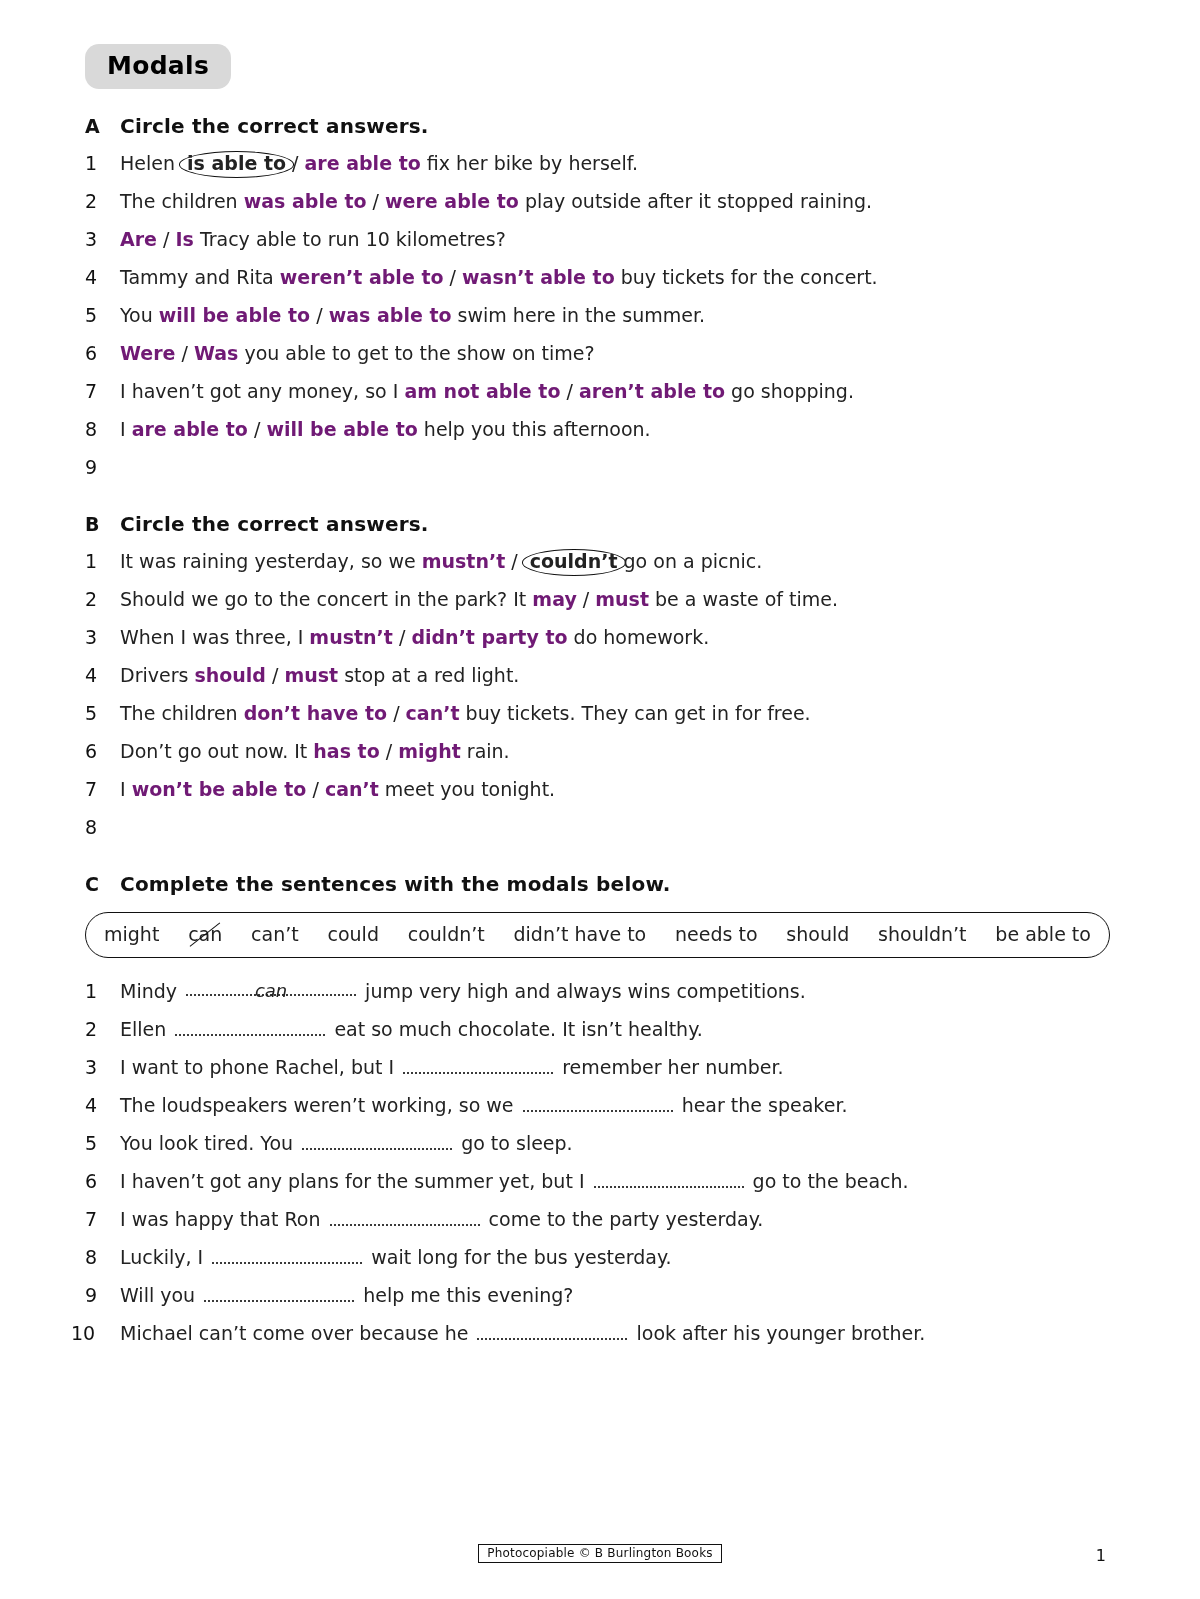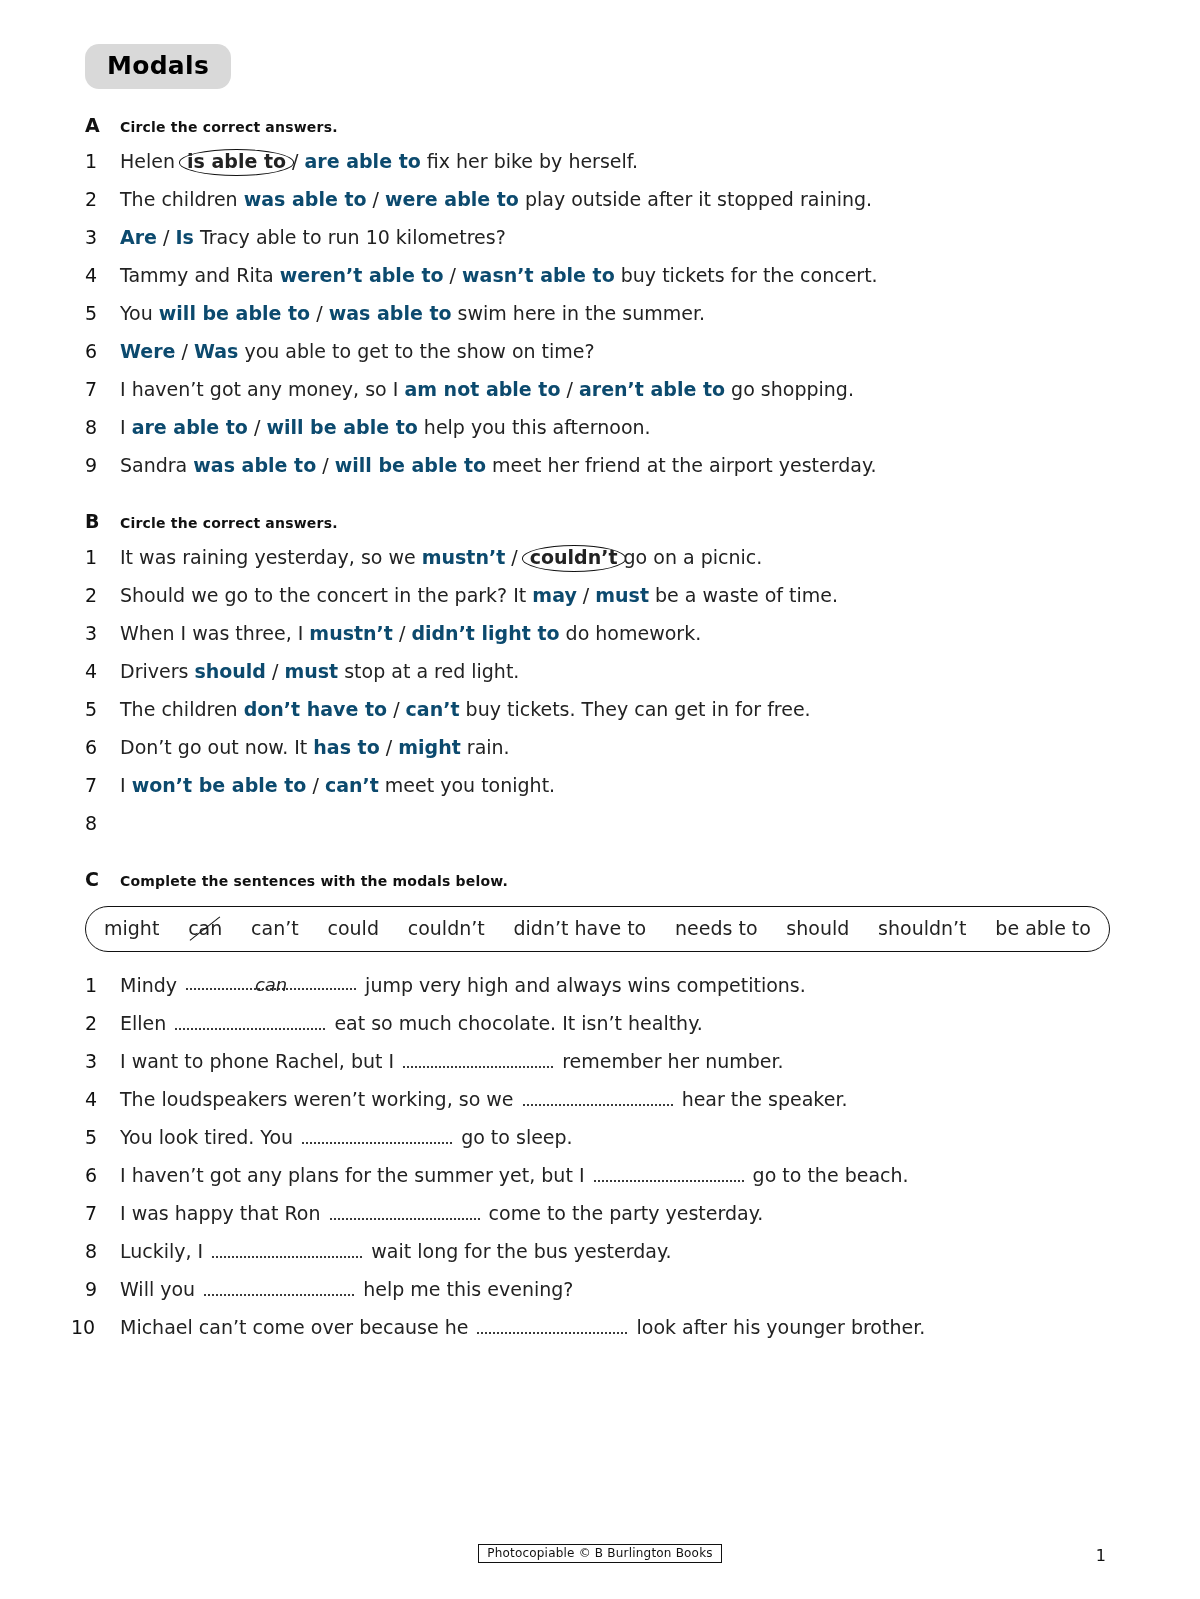--- a/index.html
+++ b/index.html
@@ -47,21 +47,21 @@
     align-items: baseline;
     margin: 14px 0 6px 0;
     padding-left: 85px;
   }
   .section-letter {
     width: 35px;
     font-size: 19px;
     font-weight: bold;
   }
   .section-title {
-    font-size: 14px;
+    font-size: 20px;
     font-weight: bold;
     letter-spacing: 0.2px;
   }
   
   .item {
     display: flex;
     align-items: baseline;
     padding-left: 85px;
     margin: 0;
     line-height: 38px;
@@ -77,21 +77,21 @@
     width: 35px;
     margin-left: -14px;
     flex: 0 0 49px;
   }
   .item .txt {
     font-size: 19px;
     color: #222;
   }
   .item .txt b {
     font-weight: bold;
-    color: #0c4a6e;
+    color: #701a75;
   }
   
   .circled {
     display: inline-block;
     border: 1.6px solid #111;
     border-radius: 50% / 50%;
     padding: 0px 7px 1px 7px;
     margin: 0 -2px;
     font-weight: bold;
     line-height: 1.25;
@@ -219,40 +219,39 @@
       <div class="item">
           <span class="num">7</span>
           <span class="txt">I haven’t got any money, so I <b>am not able to</b> / <b>aren’t able to</b> go shopping.</span>
         </div>
       <div class="item">
           <span class="num">8</span>
           <span class="txt">I <b>are able to</b> / <b>will be able to</b> help you this afternoon.</span>
         </div>
       <div class="item">
           <span class="num">9</span>
-          <span class="txt">Sandra <b>was able to</b> / <b>will be able to</b> meet her friend at the airport yesterday.</span>
         </div>
     </div>
 
     <div class="section-head gap-big">
       <span class="section-letter">B</span>
       <span class="section-title">Circle the correct answers.</span>
     </div>
     <div>
       <div class="item">
           <span class="num">1</span>
           <span class="txt">It was raining yesterday, so we <b>mustn’t</b> / <span class="circled">couldn’t</span>go on a picnic.</span>
         </div>
       <div class="item">
           <span class="num">2</span>
           <span class="txt">Should we go to the concert in the park? It <b>may</b> / <b>must</b> be a waste of time.</span>
         </div>
       <div class="item">
           <span class="num">3</span>
-          <span class="txt">When I was three, I <b>mustn’t</b> / <b>didn’t light to</b> do homework.</span>
+          <span class="txt">When I was three, I <b>mustn’t</b> / <b>didn’t party to</b> do homework.</span>
         </div>
       <div class="item">
           <span class="num">4</span>
           <span class="txt">Drivers <b>should</b> / <b>must</b> stop at a red light.</span>
         </div>
       <div class="item">
           <span class="num">5</span>
           <span class="txt">The children <b>don’t have to</b> / <b>can’t</b> buy tickets. They can get in for free.</span>
         </div>
       <div class="item">

